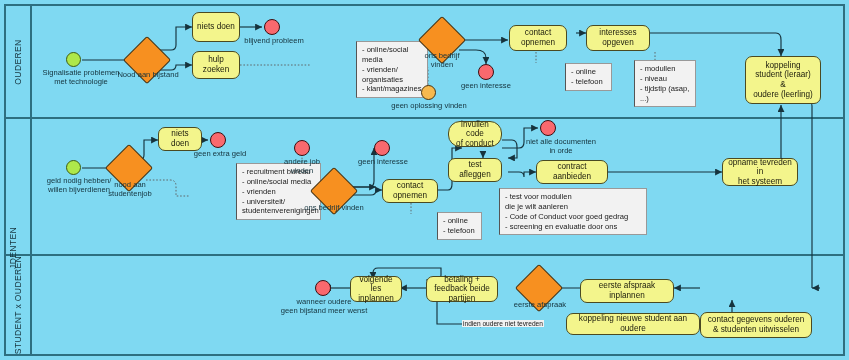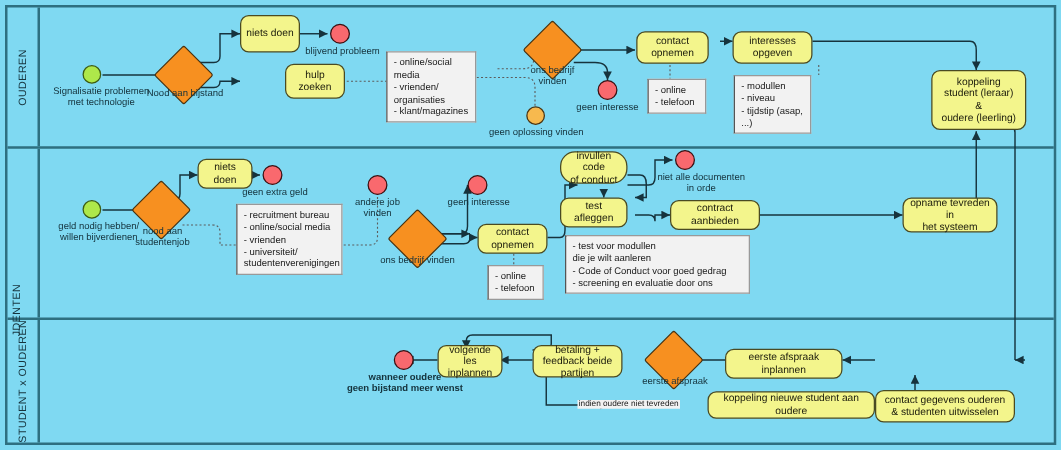--- a/index.html
+++ b/index.html
@@ -103,20 +103,21 @@
     background: #f2f2f2;
     border-left: 1.1px solid #555;
     border-top: 1.1px solid #999;
     border-right: 1.1px solid #999;
     border-bottom: 1.1px solid #999;
     font-size: 7.6px;
     line-height: 1.3;
     color: #1a1a1a;
     padding: 3px 4px 3px 5px;
     white-space: pre-line;
+    margin-left: 47px;
   }
   .edge-label {
     position: absolute;
     background: #f2f2f2;
     font-size: 6.6px;
     color: #151515;
     padding: 0 1px;
     white-space: nowrap;
   }
   svg.wires {
@@ -208,21 +209,21 @@
   <div class="caption" style="left:26px; top:68px; width:110px;">Signalisatie problemen
 met technologie</div>
 
   <div class="gateway" style="left:130px; top:43px;"></div>
   <div class="caption" style="left:110px; top:70px; width:76px;">Nood aan bijstand</div>
 
   <div class="task" style="left:192px; top:12px; width:48px; height:30px;">niets doen</div>
   <div class="event end" style="left:264px; top:19px;"></div>
   <div class="caption" style="left:236px; top:36px; width:76px;">blijvend probleem</div>
 
-  <div class="task" style="left:192px; top:51px; width:48px; height:28px;margin-left:36px;">hulp zoeken</div>
+  <div class="task" style="left:192px; top:51px; width:48px; height:28px;">hulp zoeken</div>
 
   <div class="note" style="left:309px; top:41px; width:72px;">- online/social media
 - vrienden/ organisaties
 - klant/magazines</div>
 
   <div class="event inter" style="left:421px; top:85px;"></div>
   <div class="caption" style="left:386px; top:101px; width:86px;">geen oplossing vinden</div>
 
   <div class="gateway" style="left:425px; top:23px;"></div>
   <div class="caption" style="left:412px; top:51px; width:60px;">ons bedrijf
@@ -289,21 +290,21 @@
   <div class="event end" style="left:540px; top:120px;"></div>
   <div class="caption" style="left:512px; top:137px; width:98px;">niet alle documenten
 in orde</div>
 
   <div class="task" style="left:536px; top:160px; width:72px; height:24px;">contract aanbieden</div>
 
   <div class="task" style="left:722px; top:158px; width:76px; height:28px;">opname tevreden in
 het systeem</div>
 
   <div class="event end" style="left:315px; top:280px;"></div>
-  <div class="caption" style="left:276px; top:297px; width:96px;font-weight:bold;">wanneer oudere
+  <div class="caption" style="left:276px; top:297px; width:96px;">wanneer oudere
 geen bijstand meer wenst</div>
 
   <div class="task" style="left:350px; top:276px; width:52px; height:26px;">volgende les
 inplannen</div>
 
   <div class="task" style="left:426px; top:276px; width:72px; height:26px;">betaling +
 feedback beide partijen</div>
 
   <div class="gateway" style="left:522px; top:271px;"></div>
   <div class="caption" style="left:510px; top:300px; width:60px;">eerste afspraak</div>

